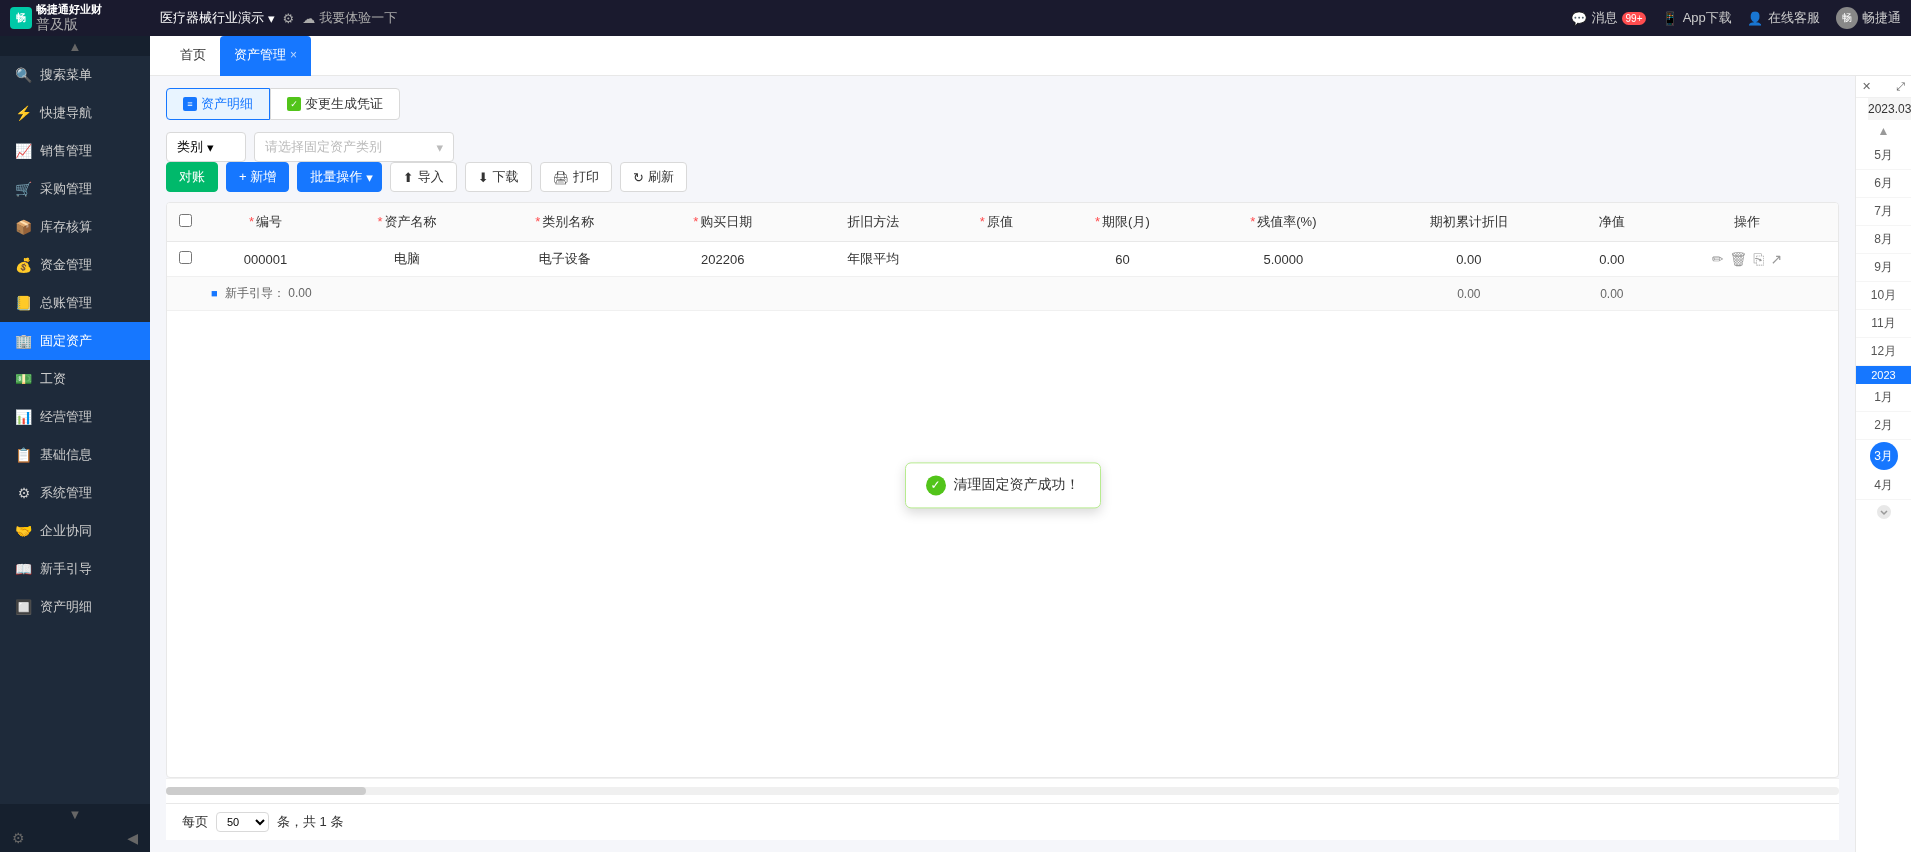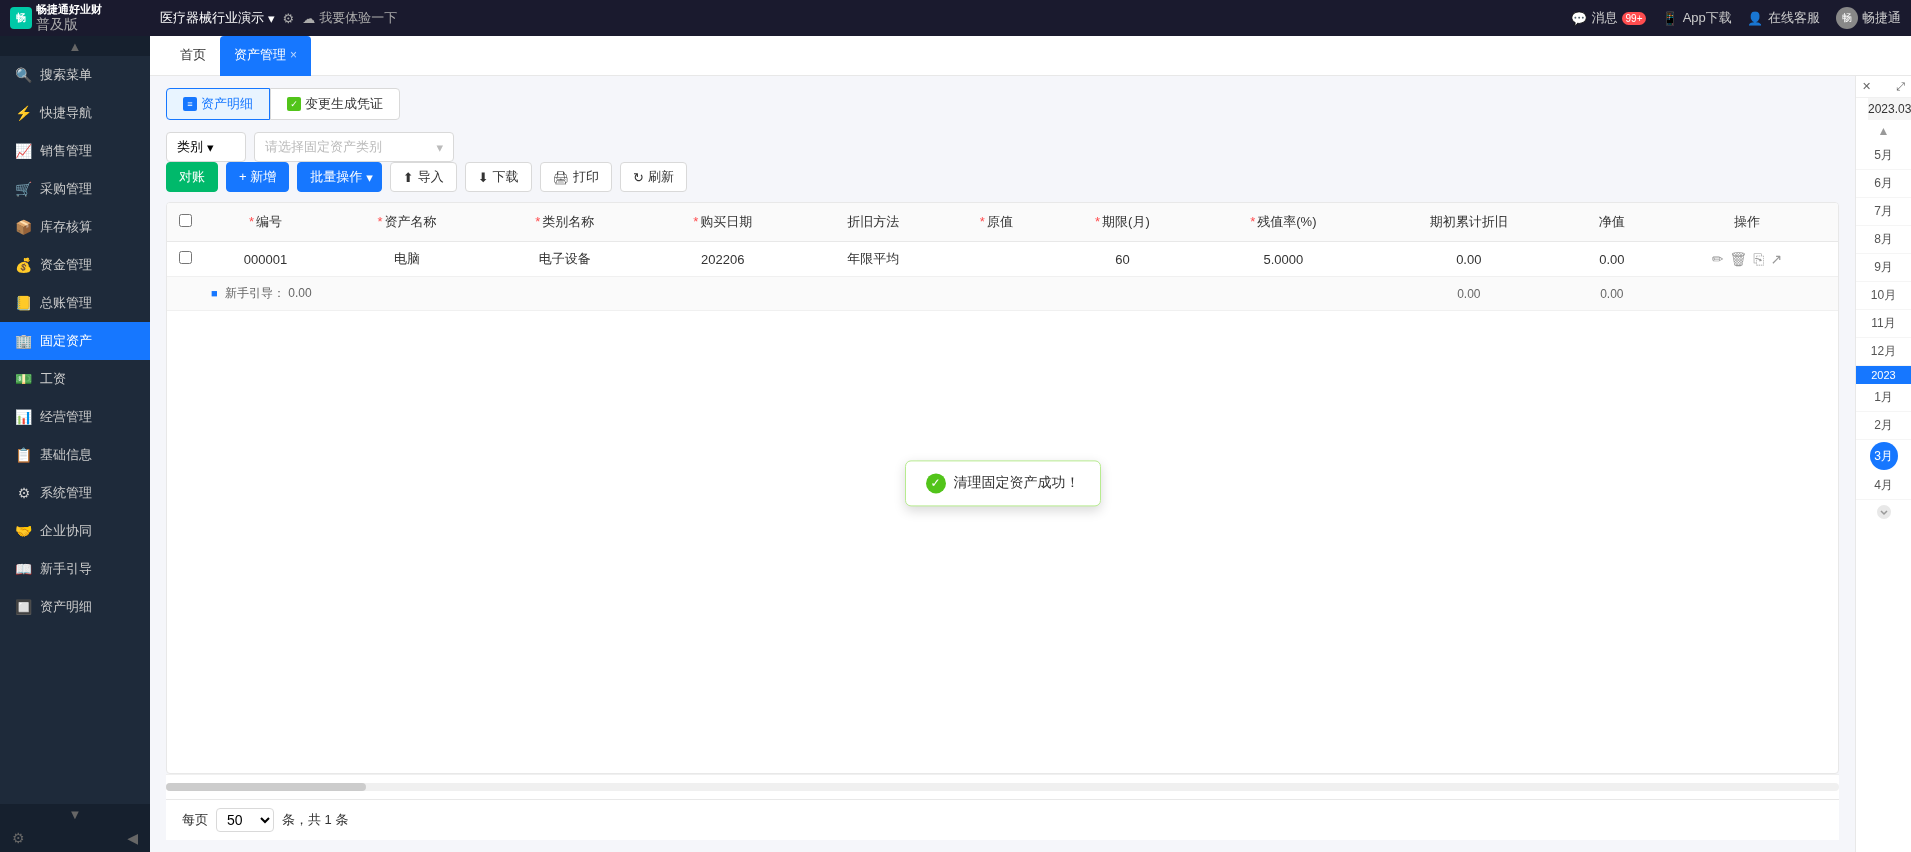--- a/index.html
+++ b/index.html
@@ -384,21 +384,21 @@
       background: #fff;
       border-top: 1px solid #e8e8e8;
       flex-shrink: 0;
       font-size: 13px;
       color: #333;
     }
     .page-size-select {
       border: 1px solid #d9d9d9;
       border-radius: 4px;
       padding: 2px 6px;
-      font-size: 14px;
+      font-size: 11px;
       cursor: pointer;
       background: #fff;
     }
 
     
     .calendar-panel {
       width: 50px;
       background: #fff;
       border-left: 1px solid #e8e8e8;
       display: flex;

